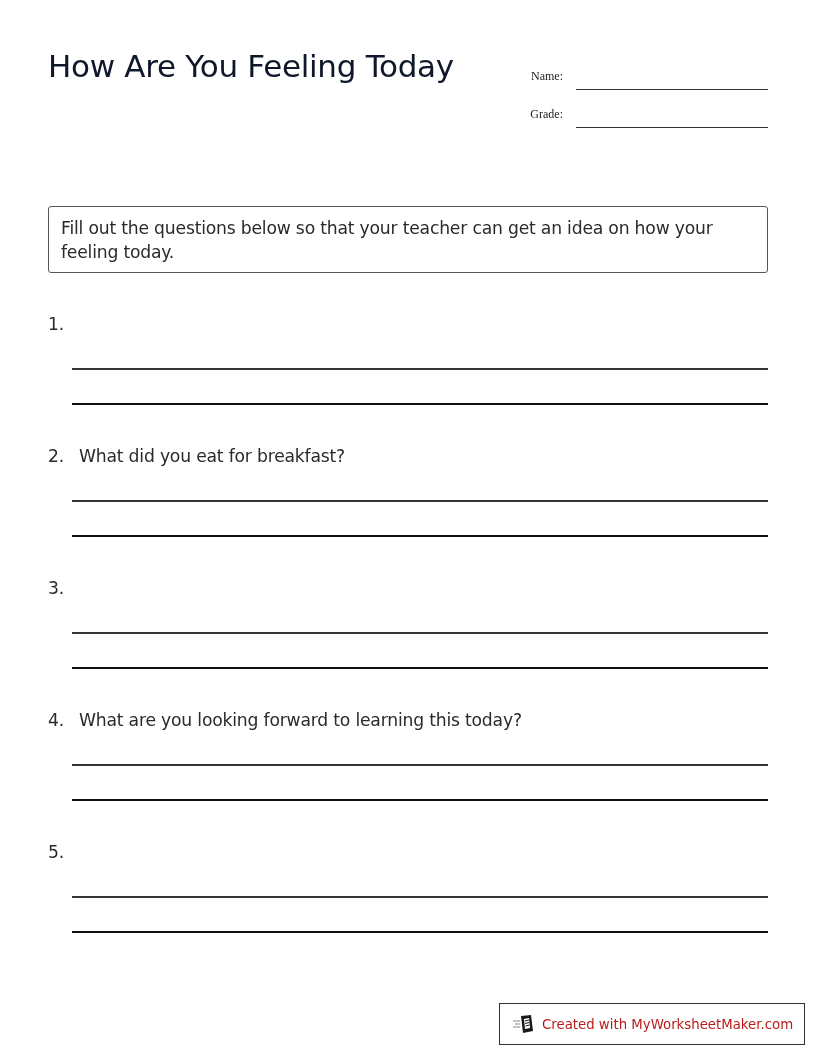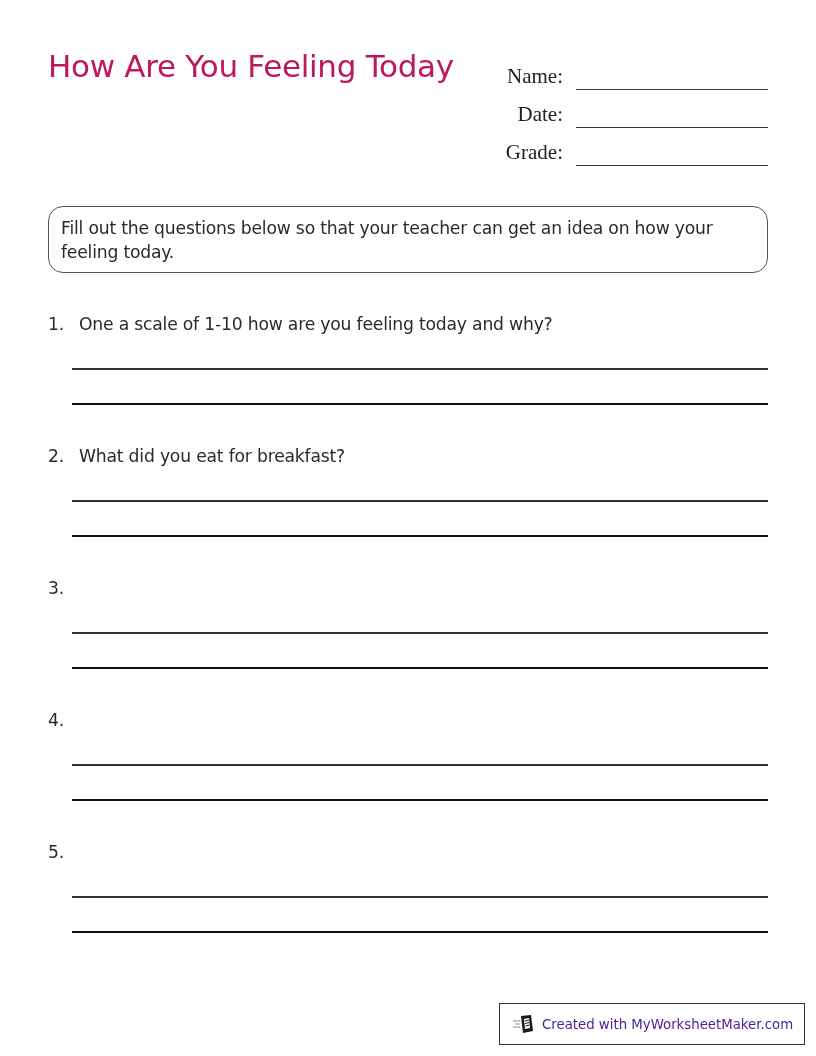--- a/index.html
+++ b/index.html
@@ -15,61 +15,61 @@
       color: #222222;
       font-family: "DejaVu Sans", "Liberation Sans", sans-serif;
     }
     .title {
       position: absolute;
       left: 48px;
       top: 48px;
       font-size: 31px;
       font-weight: normal;
       letter-spacing: -0.3px;
-      color: #be185d;
+      color: #0f172a;
       margin: 0;
       white-space: nowrap;
     }
     .info-fields {
       position: absolute;
       left: 500px;
       top: 52px;
       width: 268px;
     }
     .info-row {
       display: flex;
       align-items: flex-end;
       height: 38px;
     }
     .info-label {
       width: 70px;
       text-align: right;
       font-family: "Liberation Serif", "DejaVu Serif", serif;
-      font-size: 21px;
+      font-size: 12px;
       color: #222;
       padding-right: 7px;
       box-sizing: border-box;
       line-height: 20px;
       margin-bottom: 4px;
     }
     .info-line {
       flex: 1;
       border-bottom: 1.3px solid #333;
       height: 24px;
       margin-left: 6px;
     }
     .instructions {
       position: absolute;
       left: 48px;
       top: 206px;
       width: 720px;
       height: 67px;
       box-sizing: border-box;
       border: 1.3px solid #555;
-      border-radius: 15px;
+      border-radius: 3px;
       padding: 9px 12px;
       font-size: 17.2px;
       line-height: 24px;
       color: #2a2a2a;
       letter-spacing: -0.2px;
     }
     .questions {
       position: absolute;
       left: 48px;
       top: 312px;
@@ -108,21 +108,21 @@
       left: 499px;
       top: 1003px;
       width: 306px;
       height: 42px;
       box-sizing: border-box;
       border: 1.3px solid #333;
       display: flex;
       align-items: center;
       padding-left: 12px;
       font-size: 13.3px;
-      color: #4c1d95;
+      color: #b91c1c;
       text-decoration: none;
       white-space: nowrap;
     }
     .footer-icon {
       width: 24px;
       height: 20px;
       margin-right: 6px;
       display: inline-block;
     }
   </style>
@@ -130,36 +130,31 @@
 <body>
 
 <h1 class="title">How Are You Feeling Today</h1>
 
 <div class="info-fields">
   <div class="info-row">
     <span class="info-label">Name:</span>
     <span class="info-line"></span>
   </div>
   <div class="info-row">
-    <span class="info-label">Date:</span>
-    <span class="info-line"></span>
-  </div>
-  <div class="info-row">
     <span class="info-label">Grade:</span>
     <span class="info-line"></span>
   </div>
 </div>
 
 <div class="instructions">Fill out the questions below so that your teacher can get an idea on how your feeling today.</div>
 
 <div class="questions">
   <div class="question">
     <div class="q-text">
       <span class="q-num">1.</span>
-      <span>One a scale of 1-10 how are you feeling today and why?</span>
     </div>
     <div class="answer-line l1"></div>
     <div class="answer-line l2"></div>
   </div>
   <div class="question">
     <div class="q-text">
       <span class="q-num">2.</span>
       <span>What did you eat for breakfast?</span>
     </div>
     <div class="answer-line l1"></div>
@@ -168,20 +163,21 @@
   <div class="question">
     <div class="q-text">
       <span class="q-num">3.</span>
     </div>
     <div class="answer-line l1"></div>
     <div class="answer-line l2"></div>
   </div>
   <div class="question">
     <div class="q-text">
       <span class="q-num">4.</span>
+      <span>What are you looking forward to learning this today?</span>
     </div>
     <div class="answer-line l1"></div>
     <div class="answer-line l2"></div>
   </div>
   <div class="question">
     <div class="q-text">
       <span class="q-num">5.</span>
     </div>
     <div class="answer-line l1"></div>
     <div class="answer-line l2"></div>

